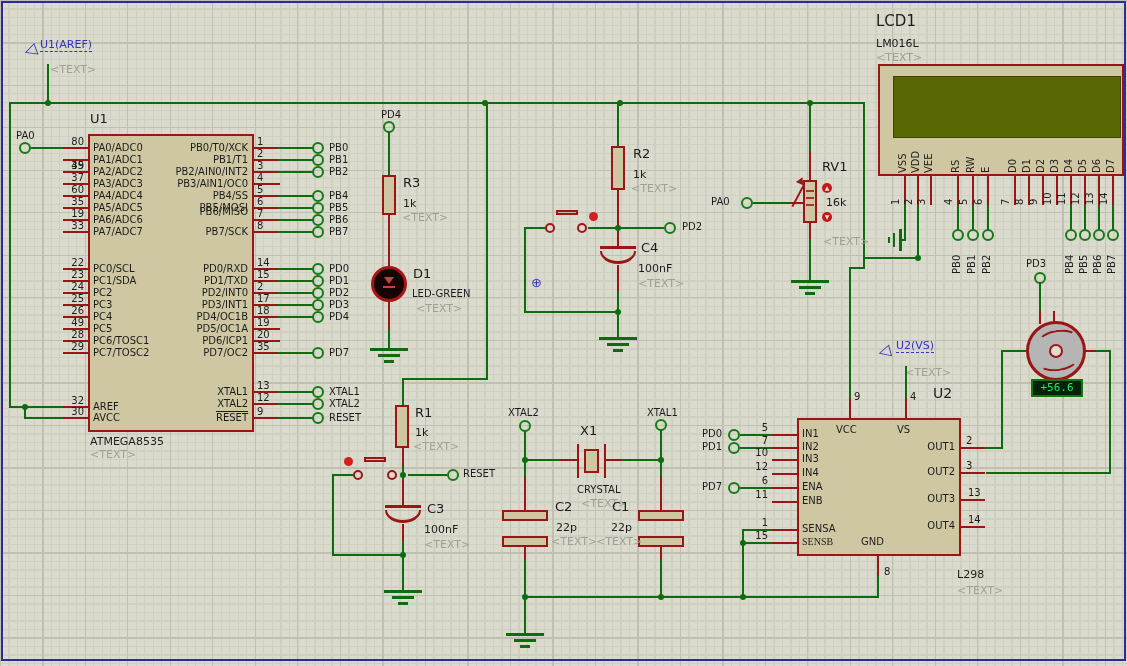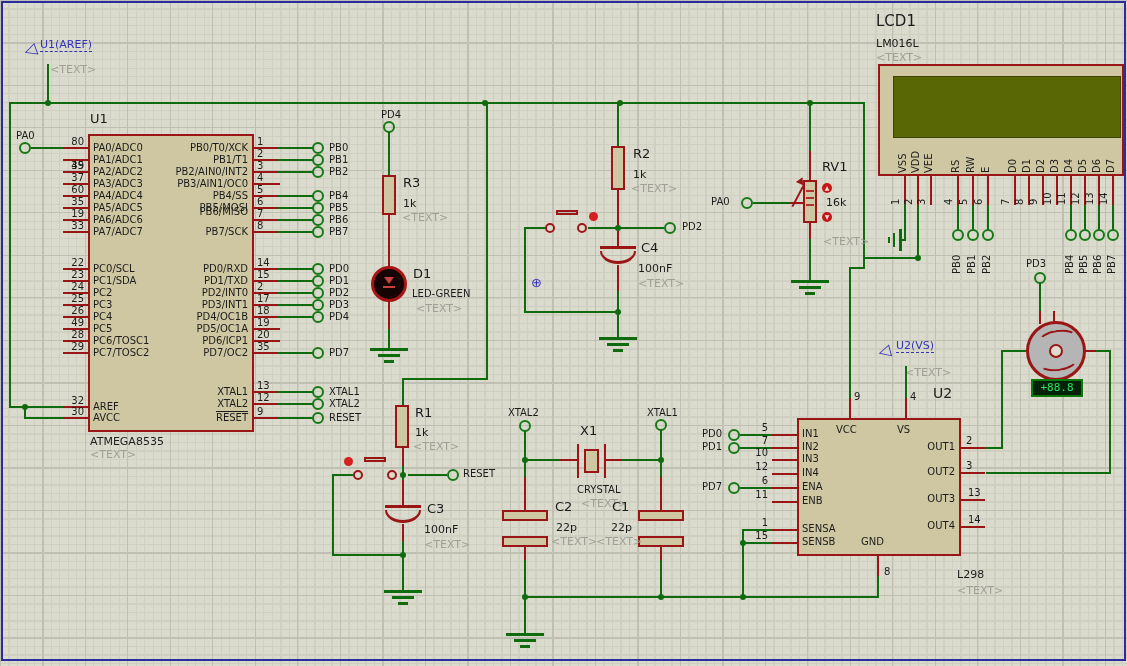--- a/index.html
+++ b/index.html
@@ -508,21 +508,21 @@
     <div class="term" style="left:728px;top:482px;"></div>
     <span class="pname" style="left:702px;top:481px;">PD7</span>
 <div class="p" style="left:772px;top:501px;width:25px;"></div>
     <span class="num r" style="left:744px;top:489px;width:24px;">11</span>
     <span class="pname" style="left:802px;top:495px;">ENB</span>
 <div class="p" style="left:772px;top:529px;width:25px;"></div>
     <span class="num r" style="left:744px;top:517px;width:24px;">1</span>
     <span class="pname" style="left:802px;top:523px;">SENSA</span>
 <div class="p" style="left:772px;top:542px;width:25px;"></div>
     <span class="num r" style="left:744px;top:530px;width:24px;">15</span>
-    <span class="pname" style="left:802px;top:536px;">SENSB</span>
+    <span class="pname" style="left:802px;top:536px;font-family:Liberation Serif, serif;">SENSB</span>
 <div class="w" style="left:742px;top:529px;width:30px;"></div>
 <div class="w" style="left:742px;top:542px;width:30px;"></div>
 <div class="w" style="left:742px;top:529px;height:69px;"></div>
 <div class="dot" style="left:740px;top:540px;"></div>
 
 <div class="p" style="left:960px;top:447px;width:25px;"></div>
     <span class="num" style="left:966px;top:435px;">2</span>
     <span class="pname r" style="left:878px;top:441px;width:77px;">OUT1</span>
 <div class="p" style="left:960px;top:472px;width:25px;"></div>
     <span class="num" style="left:966px;top:460px;">3</span>
@@ -550,15 +550,15 @@
 <div class="w" style="left:1039px;top:283px;height:30px;"></div>
 <div class="p" style="left:1039px;top:311px;height:13px;"></div>
 <div class="p" style="left:1053px;top:311px;height:13px;"></div>
 <div class="w" style="left:1002px;top:350px;width:24px;"></div>
 <div class="p" style="left:1084px;top:350px;width:12px;"></div>
 <div class="w" style="left:1096px;top:350px;width:15px;"></div>
 <div style="position:absolute;left:1026px;top:321px;width:54px;height:54px;border:3px solid #9a1616;border-radius:50%;background:#b5b5b5;"></div>
 <div class="arc" style="left:1038px;top:330px;width:36px;height:16px;transform:rotate(-8deg);"></div>
 <div class="arc" style="left:1038px;top:351px;width:36px;height:16px;transform:rotate(172deg);"></div>
 <div style="position:absolute;left:1049px;top:344px;width:10px;height:10px;border:2px solid #9a1616;border-radius:50%;background:#dcdcd0;"></div>
-<div class="disp" style="left:1031px;top:379px;width:48px;height:14px;">+88.8</div>
+<div class="disp" style="left:1031px;top:379px;width:48px;height:14px;">+56.6</div>
 
 </div>
 
 </body></html>

